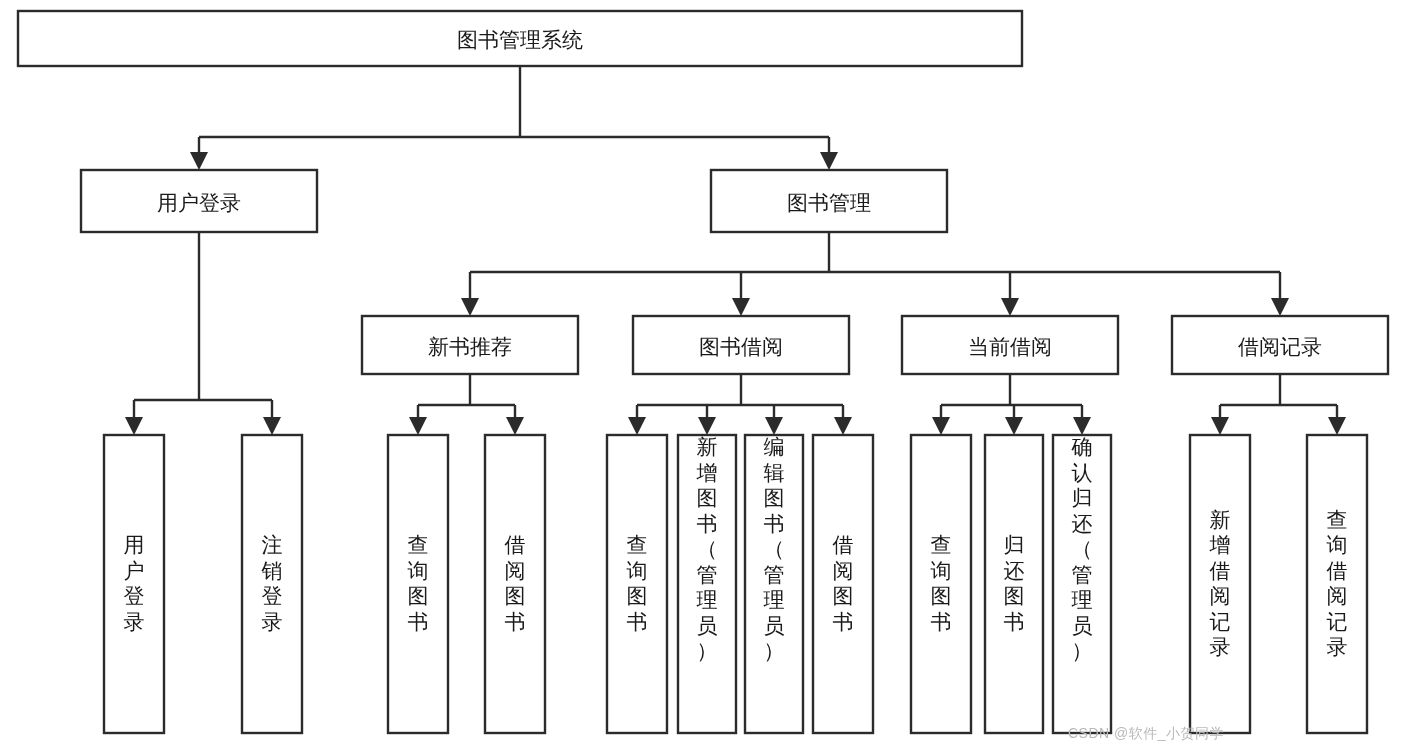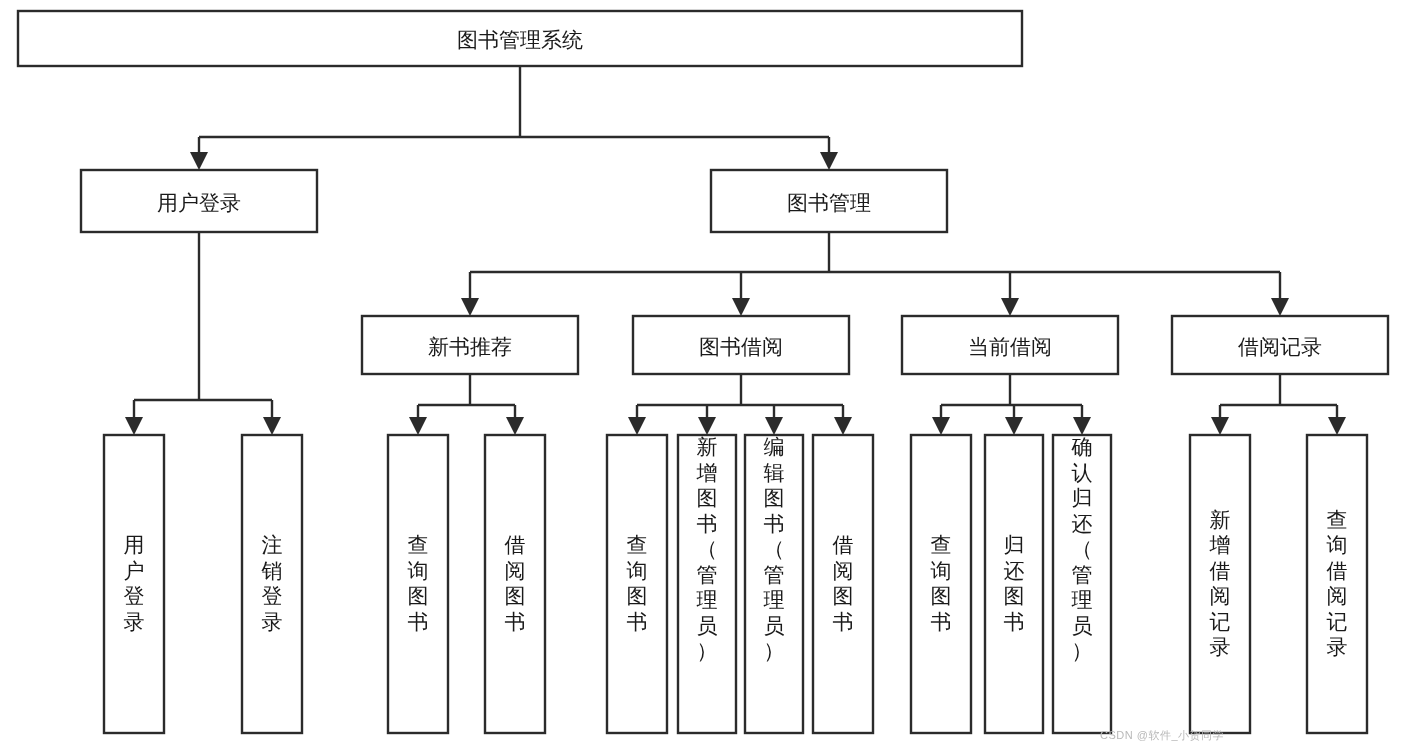--- a/index.html
+++ b/index.html
@@ -53,21 +53,21 @@
     font-family: "Liberation Sans", sans-serif;
     font-size: 21px;
     fill: #1a1a1a;
     text-anchor: middle;
   }
   .watermark {
     position: absolute;
     right: 16px;
     bottom: 4px;
     font-family: "Liberation Sans", sans-serif;
-    font-size: 11px;
+    font-size: 14px;
     color: #b9b9b9;
     white-space: nowrap;
     letter-spacing: 0.5px;
   }
 </style>
 </head>
 <body>
 
 <div id="diagram-root">
   <svg class="canvas" viewBox="0 0 1405 747">

